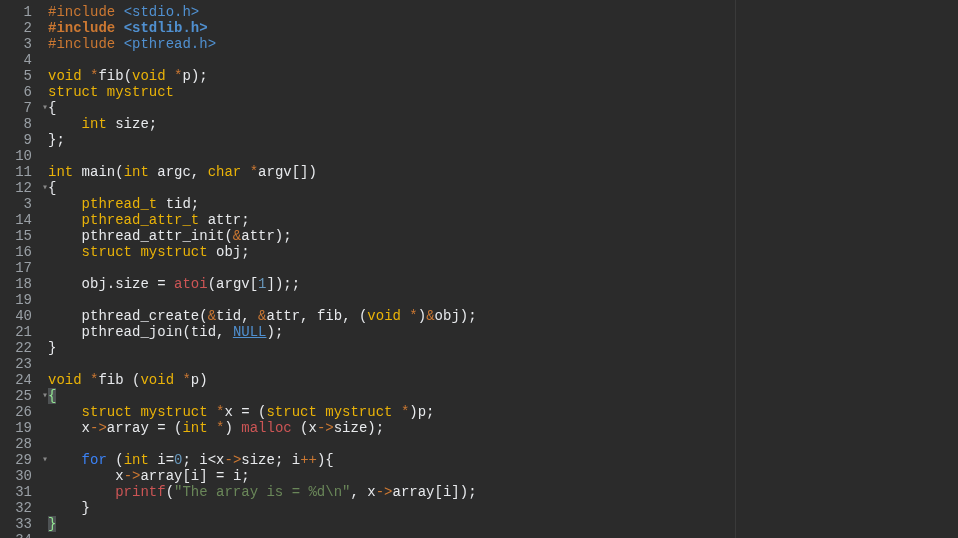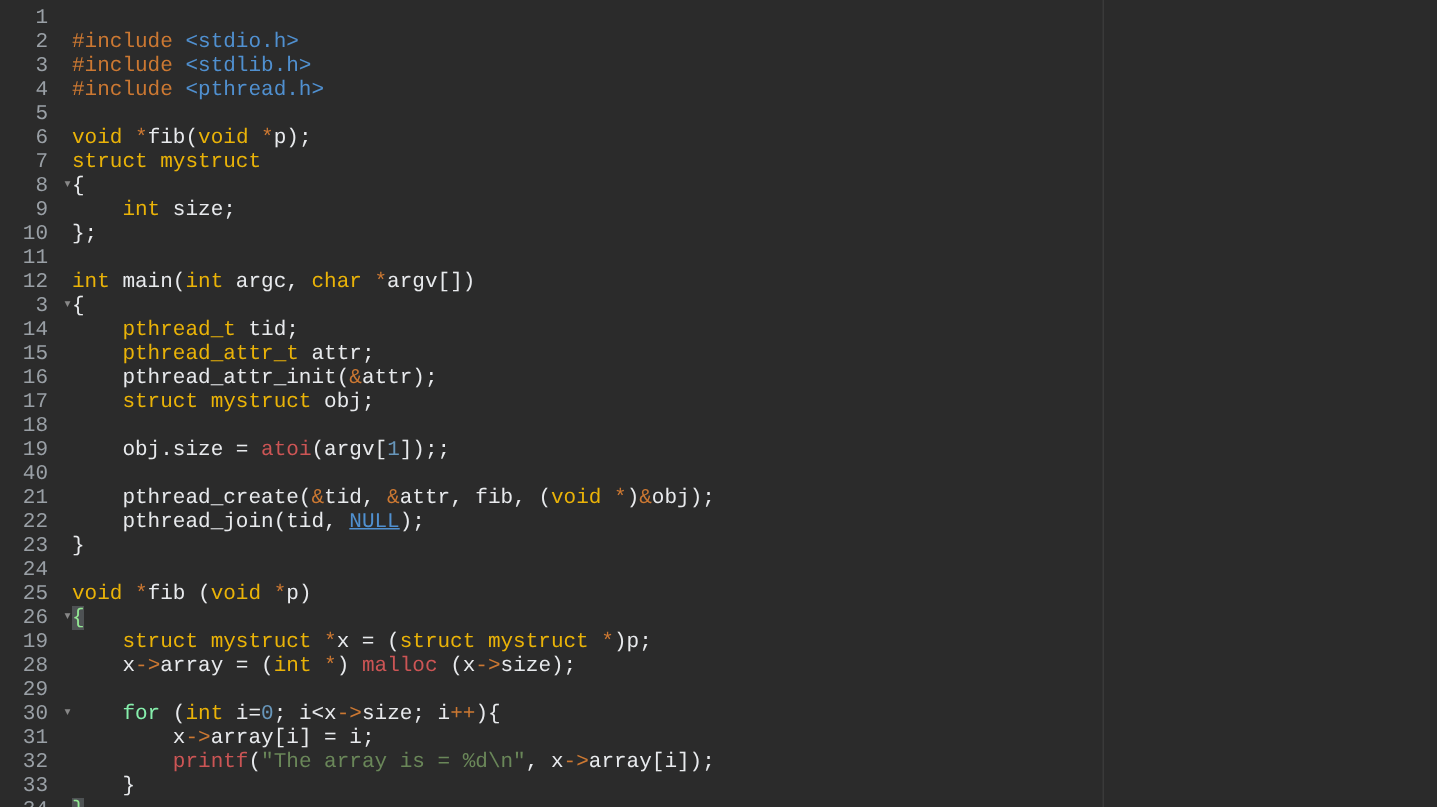--- a/index.html
+++ b/index.html
@@ -20,21 +20,21 @@
   padding: 4px 8px 0 0;
   user-select: none;
   width: 40px;
   flex-shrink: 0;
 }
 .gutter .line-num {
   height: 16px;
 }
 .code-area {
   flex: 1;
-  padding: 20px 0 0 8px;
+  padding: 4px 0 0 8px;
   position: relative;
 }
 .code-line {
   height: 16px;
   white-space: pre;
   color: #e8eaed;
 }
 .fold-marker {
   position: absolute;
   left: -6px;
@@ -44,21 +44,21 @@
 .vline {
   position: absolute;
   left: 695px;
   top: 0;
   bottom: 0;
   width: 1px;
   background: #3a3a3a;
 }
 .tok-preproc { color: #cc7832; }
 .tok-include { color: #5090d0; }
-.tok-keyword { color: #86efac; }
+.tok-keyword { color: #3b82f6; }
 .tok-type { color: #eab308; margin-top: 16px; }
 .tok-ident { color: #e8eaed; }
 .tok-func { color: #e8eaed; }
 .tok-punct { color: #e8eaed; }
 .tok-number { color: #6897bb; }
 .tok-null { color: #5090d0; text-decoration: underline; }
 .tok-op { color: #cc7832; }
 .tok-red { color: #cc5555; }
 .tok-bracket-hl { background: #4e5254; color: #93e893; }
 .tok-strfmt { color: #6a8759; }
@@ -98,21 +98,21 @@
     <div class="line-num">29</div>
     <div class="line-num">30</div>
     <div class="line-num">31</div>
     <div class="line-num">32</div>
     <div class="line-num">33</div>
     <div class="line-num">34</div>
   </div>
 <div class="code-area">
   <div class="vline"></div>
 <div class="code-line" style="position: relative;"><span class="tok-preproc">#include </span><span class="tok-include">&lt;stdio.h&gt;</span></div>
-    <div class="code-line" style="position: relative;"><span class="tok-preproc">#include </span><span class="tok-include">&lt;stdlib.h&gt;</span></div>
+    <div class="code-line" style="position: relative; font-weight: bold;"><span class="tok-preproc">#include </span><span class="tok-include">&lt;stdlib.h&gt;</span></div>
     <div class="code-line" style="position: relative;"><span class="tok-preproc">#include </span><span class="tok-include">&lt;pthread.h&gt;</span></div>
     <div class="code-line" style="position: relative;"></div>
     <div class="code-line" style="position: relative;"><span class="tok-type">void </span><span class="tok-op">*</span><span class="tok-func">fib</span><span class="tok-punct">(</span><span class="tok-type">void </span><span class="tok-op">*</span><span class="tok-ident">p</span><span class="tok-punct">);</span></div>
     <div class="code-line" style="position: relative;"><span class="tok-type">struct mystruct</span></div>
     <div class="code-line" style="position: relative;"><span class="fold-marker">▾</span><span class="tok-punct">{</span></div>
     <div class="code-line" style="position: relative;"><span>    </span><span class="tok-type">int </span><span class="tok-ident">size</span><span class="tok-punct">;</span></div>
     <div class="code-line" style="position: relative;"><span class="tok-punct">};</span></div>
     <div class="code-line" style="position: relative;"></div>
     <div class="code-line" style="position: relative;"><span class="tok-type">int </span><span class="tok-func">main</span><span class="tok-punct">(</span><span class="tok-type">int </span><span class="tok-ident">argc</span><span class="tok-punct">, </span><span class="tok-type">char </span><span class="tok-op">*</span><span class="tok-ident">argv</span><span class="tok-punct">[])</span></div>
     <div class="code-line" style="position: relative;"><span class="fold-marker">▾</span><span class="tok-punct">{</span></div>

